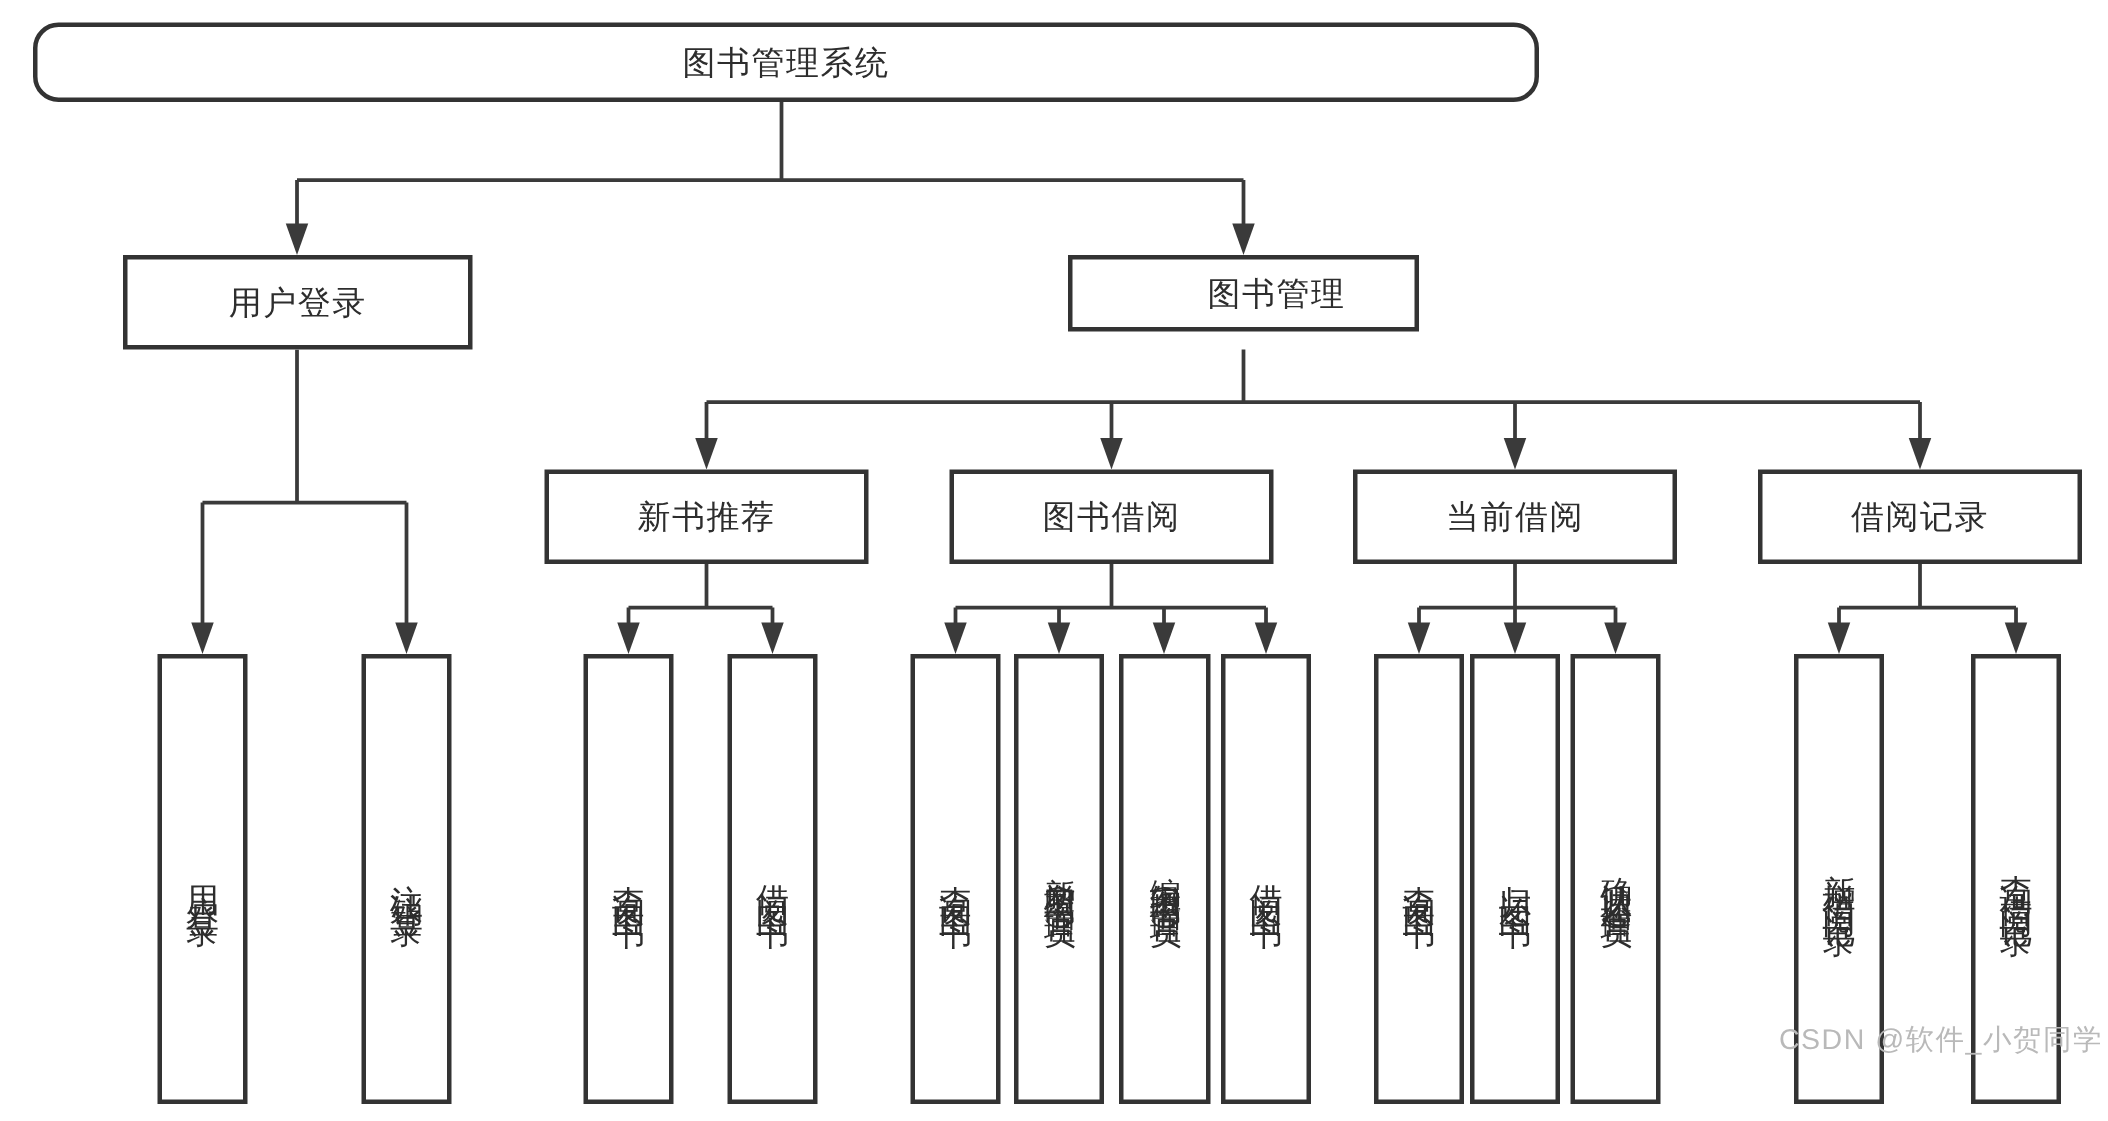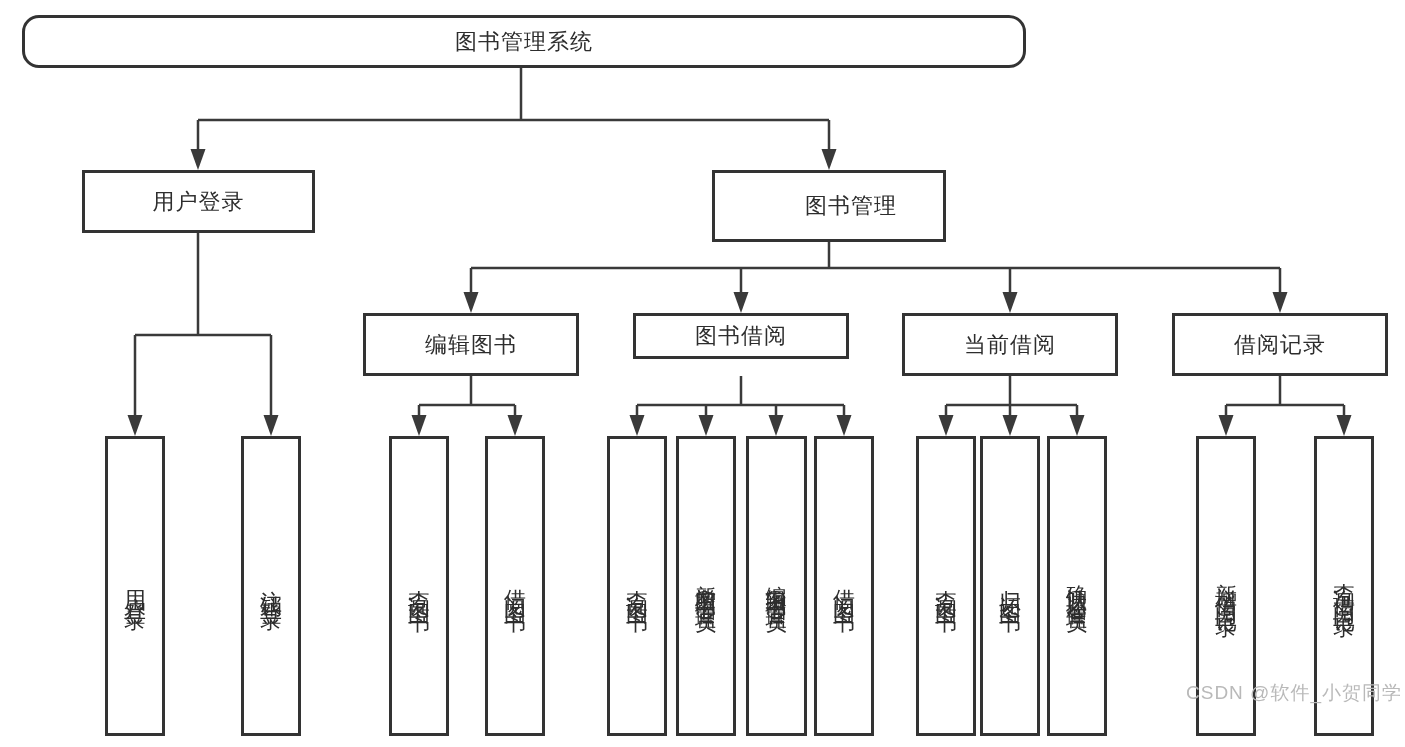--- a/index.html
+++ b/index.html
@@ -86,28 +86,28 @@
     </g>
   </svg>
 
   <div class="node h" style="left:22px; top:15px; width:1004px; height:53px;border-radius:17px;">
     <span>图书管理系统</span>
   </div>
 
   <div class="node h" style="left:82px; top:170px; width:233px; height:63px;">
     <span>用户登录</span>
   </div>
-  <div class="node h" style="left:712px; top:170px; width:234px; height:72px;padding-left:44px;">
+  <div class="node h" style="left:712px; top:170px; width:234px; height:51px;padding-left:44px;">
     <span>图书管理</span>
   </div>
 
   <div class="node h" style="left:363px; top:313px; width:216px; height:63px;">
-    <span>编辑图书</span>
+    <span>新书推荐</span>
   </div>
-  <div class="node h" style="left:633px; top:313px; width:216px; height:46px;">
+  <div class="node h" style="left:633px; top:313px; width:216px; height:63px;">
     <span>图书借阅</span>
   </div>
   <div class="node h" style="left:1172px; top:313px; width:216px; height:63px;">
     <span>借阅记录</span>
   </div>
   <div class="node h" style="left:902px; top:313px; width:216px; height:63px;">
     <span>当前借阅</span>
   </div>
 
   <div class="node v" style="left:105px; top:436px; width:60px; height:300px;">

